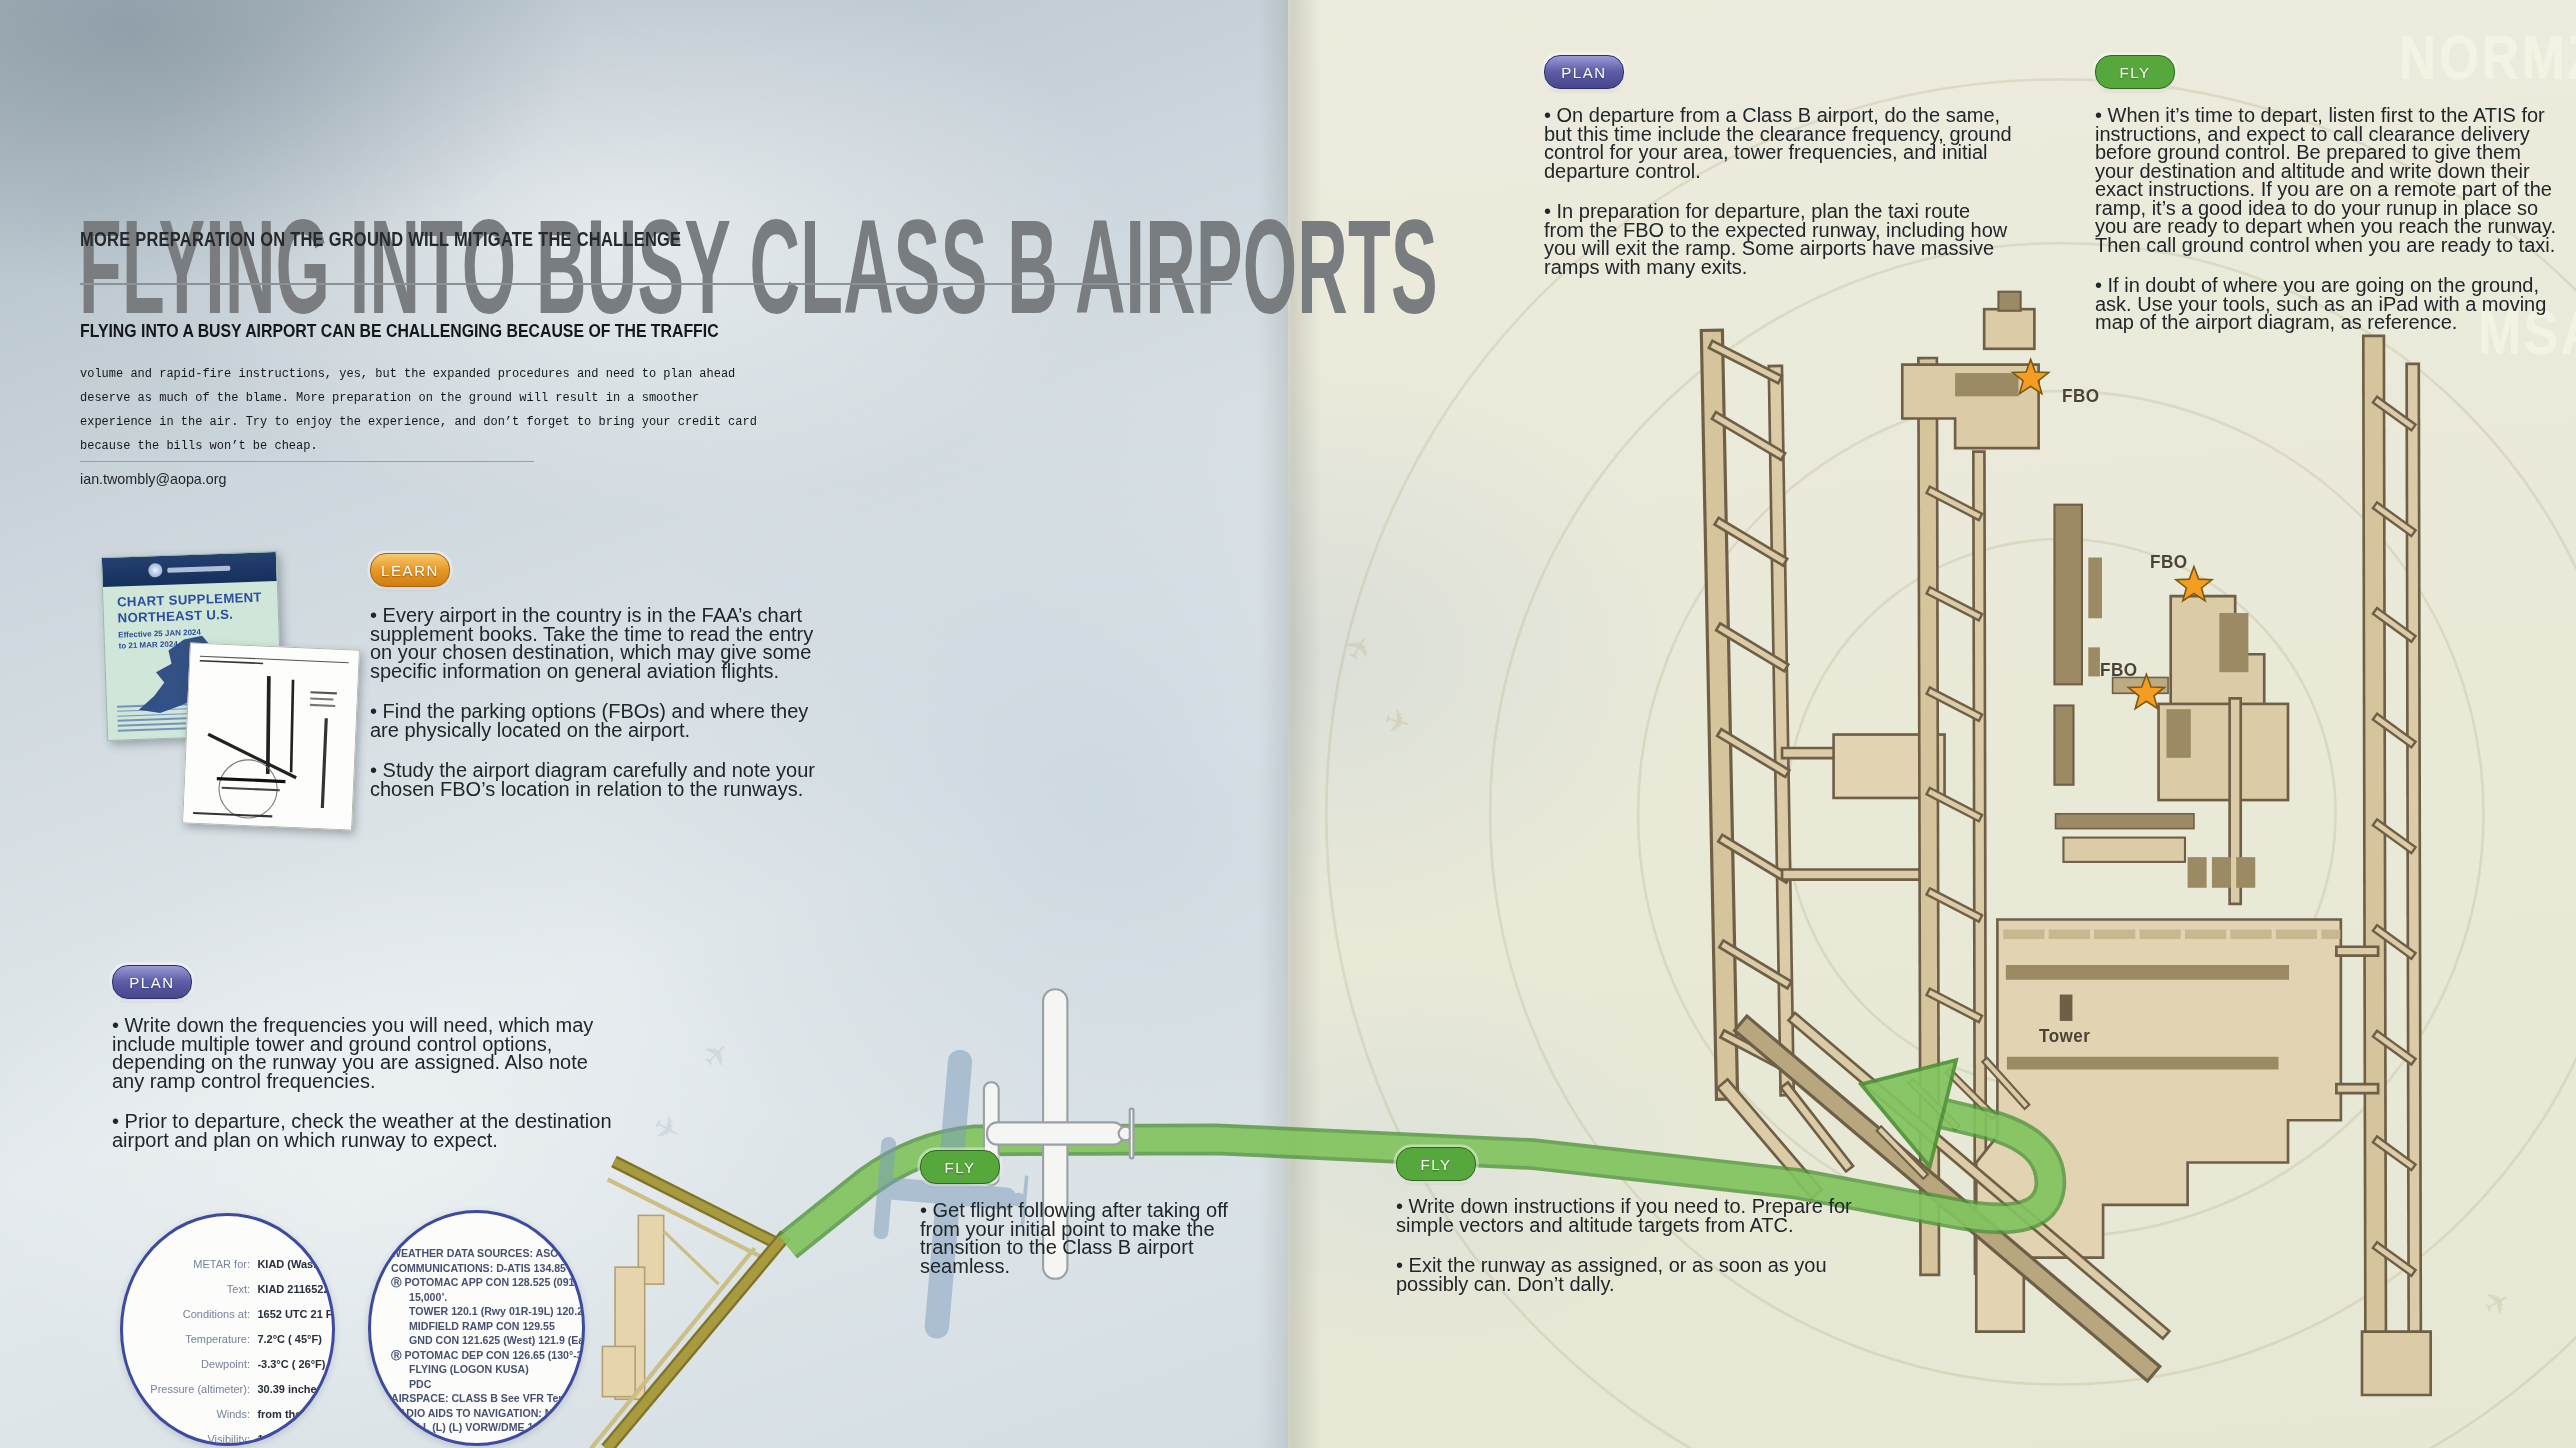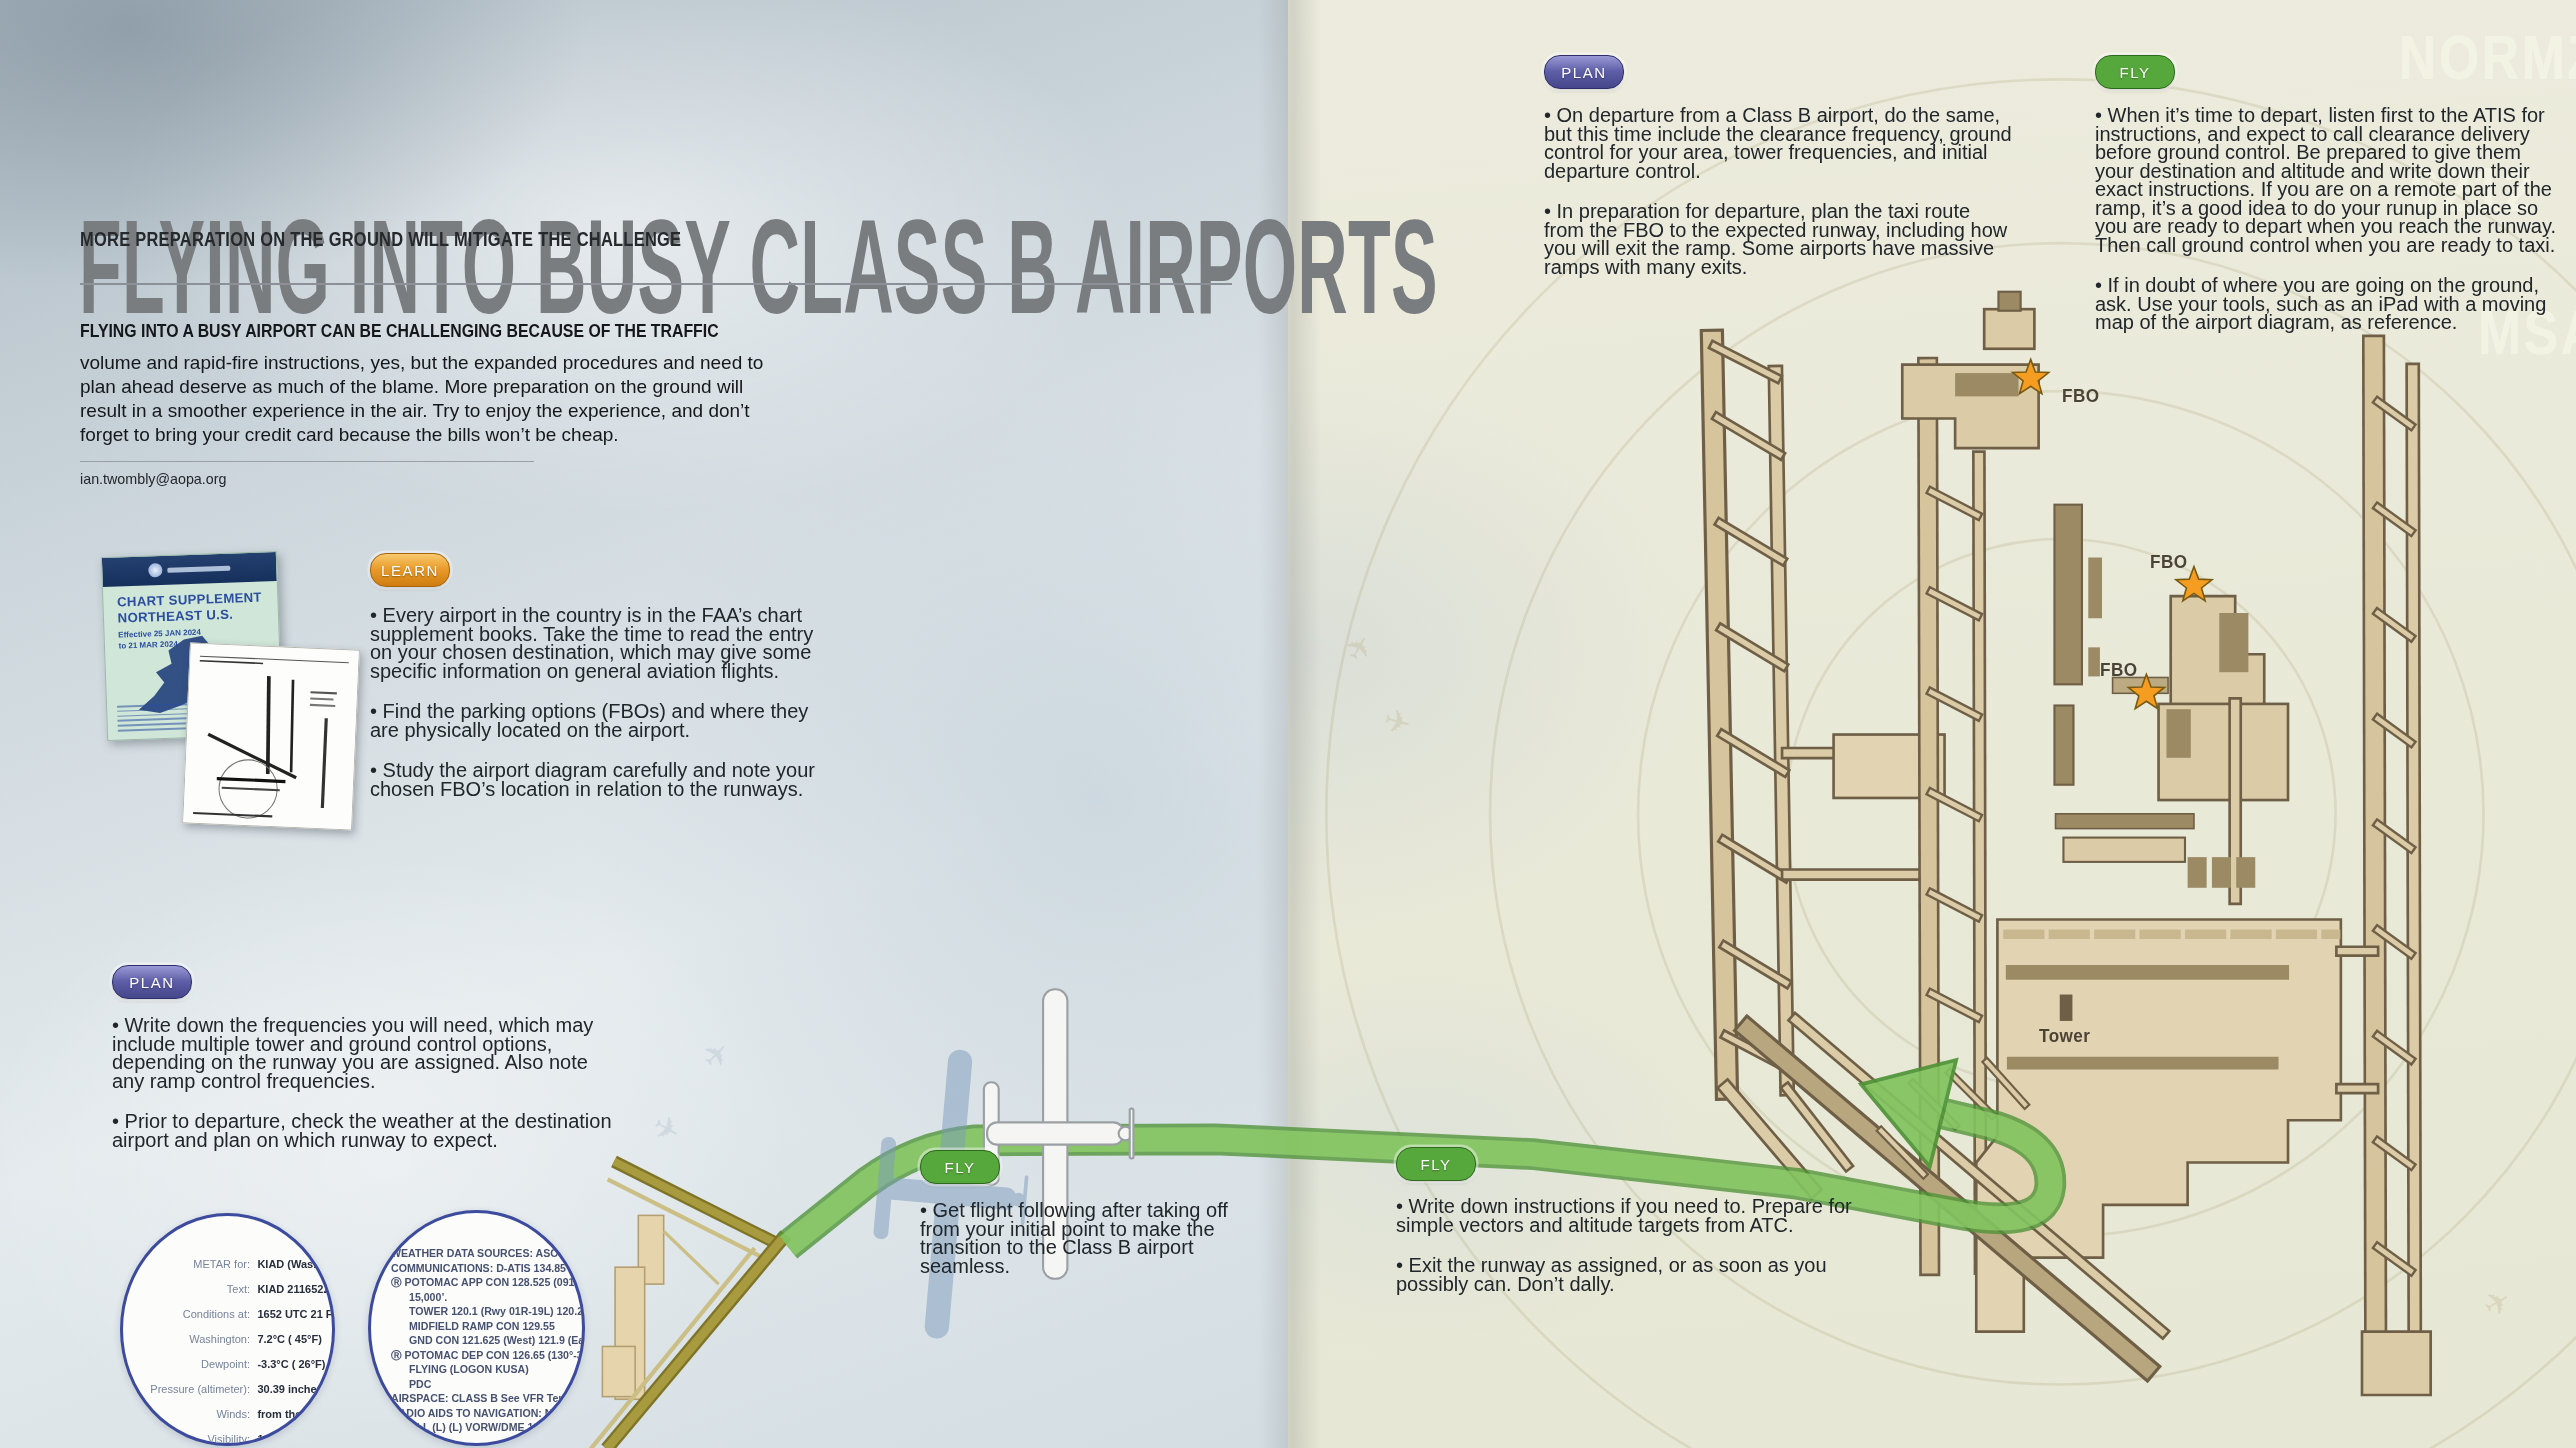--- a/index.html
+++ b/index.html
@@ -21,22 +21,22 @@
   #gutter{position:absolute;left:1258px;top:0;width:63px;height:1449px;
     background:linear-gradient(90deg,transparent,rgba(90,95,92,.14) 45%,rgba(90,95,92,.18) 55%,transparent);}
   
   .title{position:absolute;left:79px;top:112px;font-size:133px;font-weight:bold;line-height:1;
     color:#7a7d80;white-space:nowrap;transform:scaleX(.525);transform-origin:left top;letter-spacing:0.5px;}
   .subtitle{position:absolute;left:80px;top:228px;font-size:19.6px;font-weight:bold;color:#26292c;
     white-space:nowrap;transform:scaleX(.84);transform-origin:left top;letter-spacing:0.3px;}
   .rule{position:absolute;background:#8b9196;}
   .intro-lead{position:absolute;left:80px;top:321px;font-size:18px;font-weight:bold;color:#15181a;
     white-space:nowrap;transform:scaleX(.88);transform-origin:left top;}
-  .intro-body{position:absolute;left:80px;top:351px;width:687px;font-family:Liberation Sans, sans-serif;
-    font-size:19px;line-height:24px;color:#15181a;}
+  .intro-body{position:absolute;left:80px;top:362px;width:687px;font-family:Liberation Mono, monospace;
+    font-size:12px;line-height:24px;color:#15181a;}
   .email{position:absolute;left:80px;top:471px;font-size:14.3px;color:#23272a;}
   
   .badge{position:absolute;width:78px;height:32px;border-radius:16px;display:flex;align-items:center;
     justify-content:center;font-size:15px;font-weight:normal;letter-spacing:1.6px;color:#fff;
     text-shadow:0 1.1px 1.6px rgba(0,0,0,.35);box-shadow:0 0 0 2.6px rgba(255,255,255,.45),0 1.6px 3.2px rgba(0,0,0,.25);}
   .badge.learn{background:linear-gradient(#f8c96e,#e89a28 48%,#cf7d10);border:1.6px solid #a8650e;}
   .badge.plan{background:linear-gradient(#9a9ad6,#5e5ea8 48%,#46468c);border:1.6px solid #2f2f6e;}
   .badge.fly{background:linear-gradient(#97d472,#57a83c 48%,#3d8a29;);border:1.6px solid #2e6b1e;background-color:#57a83c;}
   
   .bullets{position:absolute;font-size:20px;line-height:18.5px;color:#20262a;}
@@ -351,21 +351,21 @@
         </div>
         <div class="metar-row">
           <span class="m-label">Text:</span>
           <span class="m-value">KIAD 211652Z 110</span>
         </div>
         <div class="metar-row">
           <span class="m-label">Conditions at:</span>
           <span class="m-value">1652 UTC 21 Feb 20</span>
         </div>
         <div class="metar-row">
-          <span class="m-label">Washington:</span>
+          <span class="m-label">Temperature:</span>
           <span class="m-value">7.2°C ( 45°F)</span>
         </div>
         <div class="metar-row">
           <span class="m-label">Dewpoint:</span>
           <span class="m-value">-3.3°C ( 26°F) [RH =</span>
         </div>
         <div class="metar-row">
           <span class="m-label">Pressure (altimeter):</span>
           <span class="m-value">30.39 inches Hg (1</span>
         </div>

